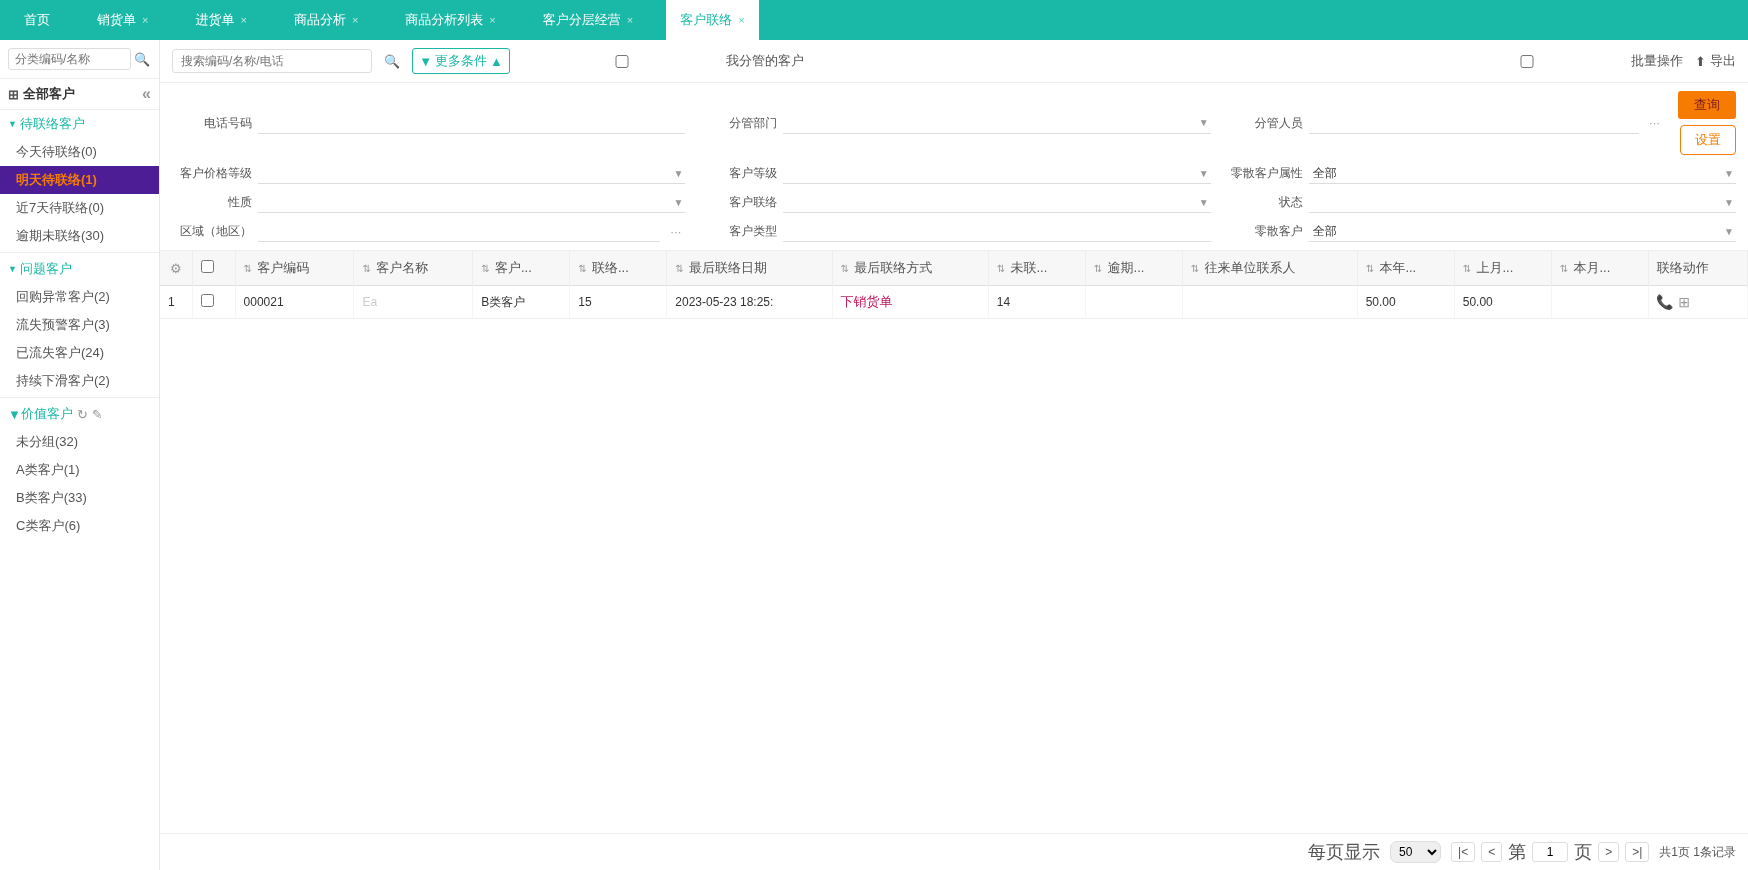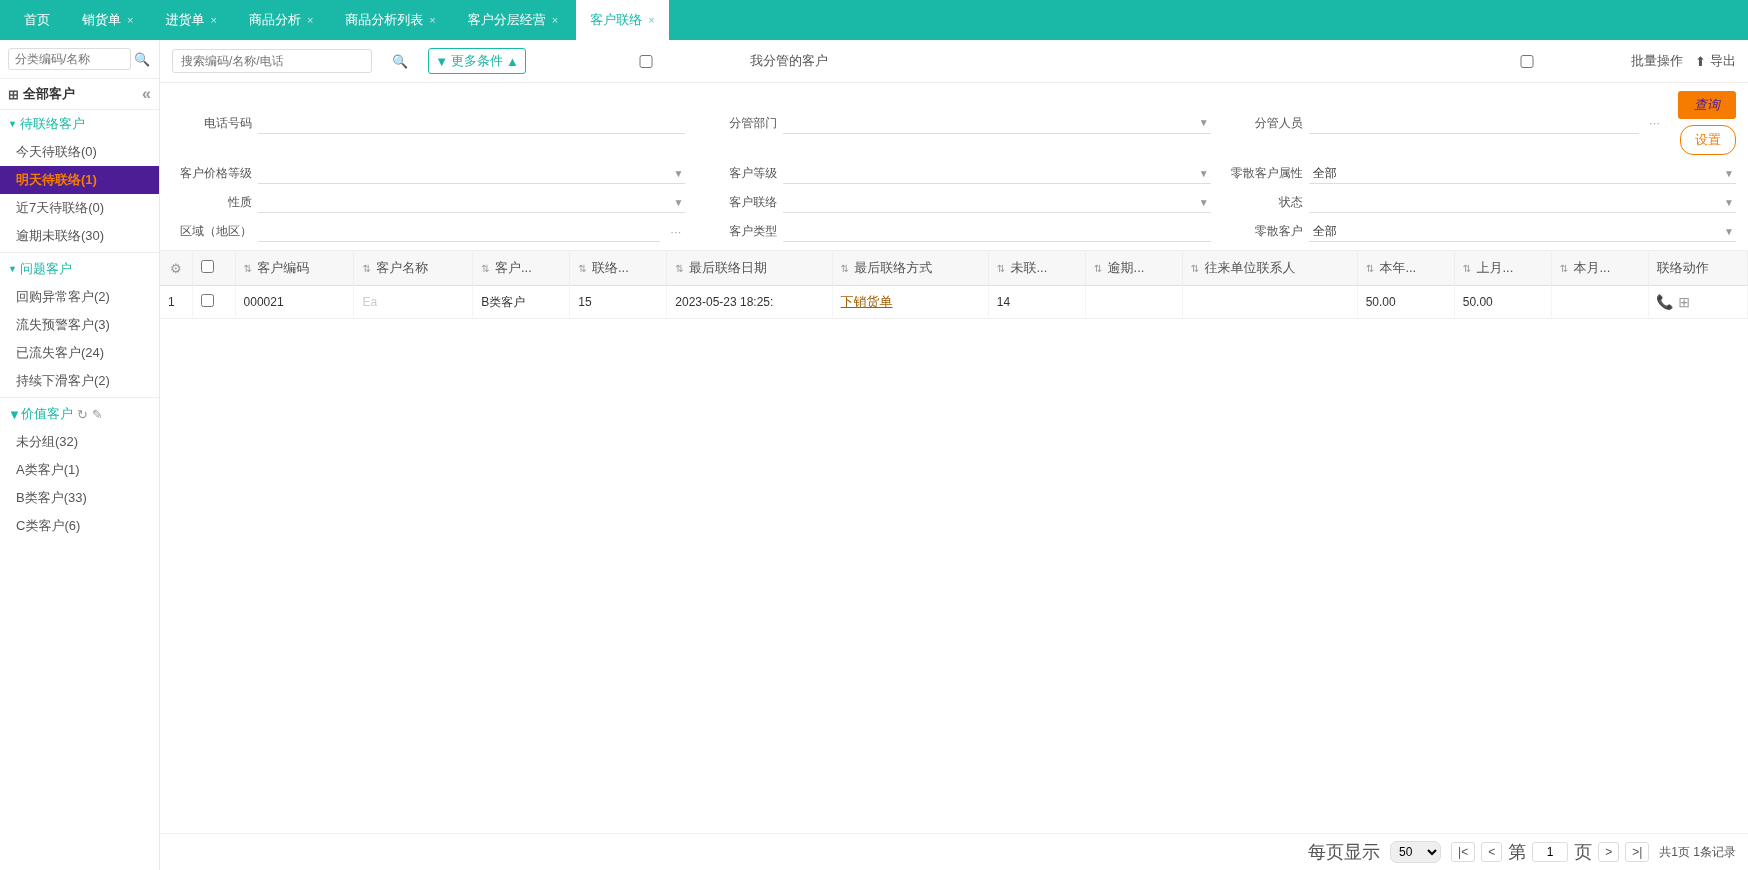--- a/index.html
+++ b/index.html
@@ -5,21 +5,21 @@
     * { box-sizing: border-box; margin: 0; padding: 0; font-family: 'Microsoft YaHei', Arial, sans-serif; font-size: 13px; }
     body { background: #f5f5f5; min-width: 1748px; }
 
     
     .top-nav {
       background: #1ab8a6;
       height: 40px;
       display: flex;
       align-items: center;
       padding: 0 10px;
-      gap: 4px;
+      gap: 19px;
     }
     .nav-item {
       color: #fff;
       padding: 0 14px;
       height: 40px;
       display: flex;
       align-items: center;
       cursor: pointer;
       font-size: 13px;
       gap: 4px;
@@ -108,21 +108,21 @@
       flex-direction: column;
       overflow: hidden;
     }
 
     
     .filter-bar {
       background: #fff;
       padding: 8px 12px;
       display: flex;
       align-items: center;
-      gap: 20px;
+      gap: 12px;
       border-bottom: 1px solid #eee;
       flex-shrink: 0;
     }
     .filter-bar input {
       border: 1px solid #ddd;
       border-radius: 3px;
       padding: 4px 8px;
       width: 200px;
       font-size: 12px;
       outline: none;
@@ -220,34 +220,33 @@
       pointer-events: none;
     }
     .filter-more-btn {
       color: #999;
       font-size: 11px;
       cursor: pointer;
       padding: 2px 4px;
     }
     .query-btn {
       background: #f57c00;
-      color: #4c1d95;
+      color: #7f1d1d;
       border: none;
       border-radius: 3px;
       padding: 5px 16px;
       cursor: pointer;
       font-size: 13px;
       white-space: nowrap;
-      font-style: italic;
     }
     .settings-btn {
       background: #fff;
       color: #f57c00;
       border: 1px solid #f57c00;
-      border-radius: 13px;
+      border-radius: 4px;
       padding: 5px 14px;
       cursor: pointer;
       font-size: 13px;
       white-space: nowrap;
     }
     .filter-btn-col {
       display: flex;
       flex-direction: column;
       gap: 6px;
       align-items: flex-end;
@@ -280,21 +279,21 @@
     }
     th .sort-icon { color: #999; font-size: 10px; margin-right: 2px; }
     td {
       padding: 7px 8px;
       font-size: 12px;
       color: #333;
       border-bottom: 1px solid #f0f0f0;
       border-right: 1px solid #f5f5f5;
       white-space: nowrap;
     }
-    .link-text { color: #a16207; cursor: pointer; text-decoration: underline; }
+    .link-text { color: #be185d; cursor: pointer; }
     .settings-col { width: 32px; text-align: center; }
     .action-icons { display: flex; gap: 4px; align-items: center; }
     .action-icon { color: #999; cursor: pointer; font-size: 14px; }
 
     
     .footer {
       background: #fff;
       border-top: 1px solid #eee;
       padding: 6px 12px;
       display: flex;

